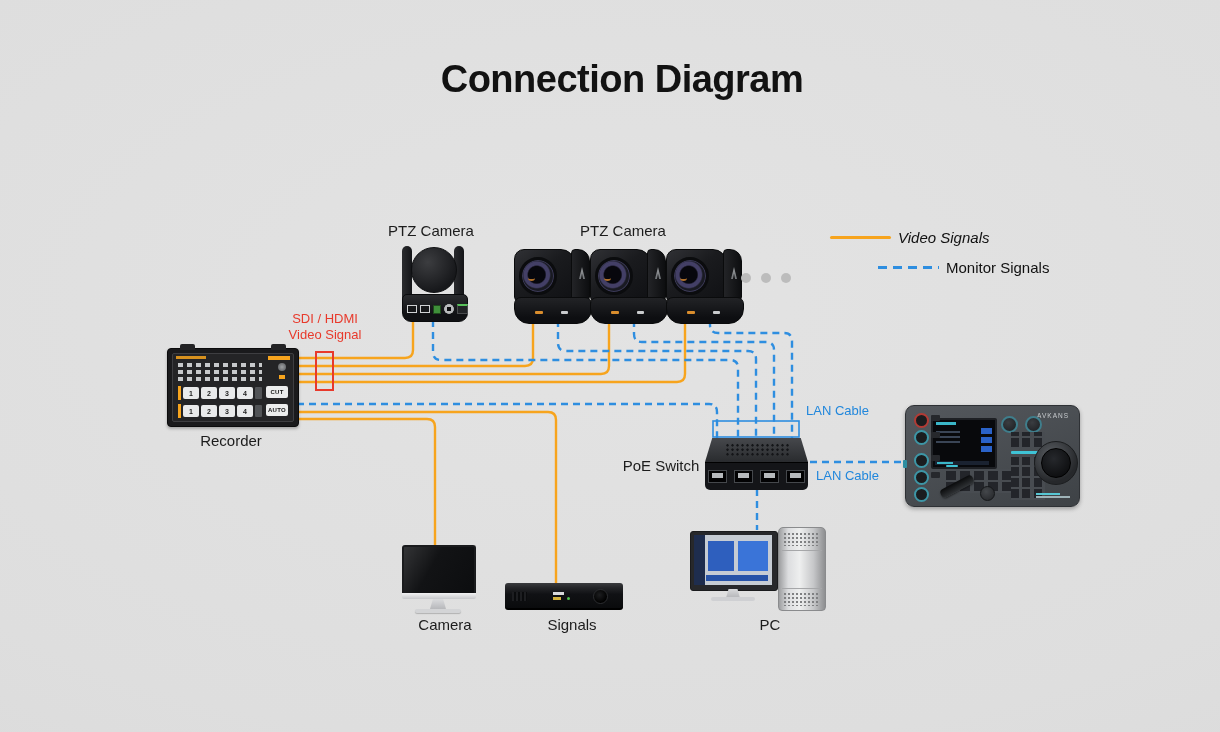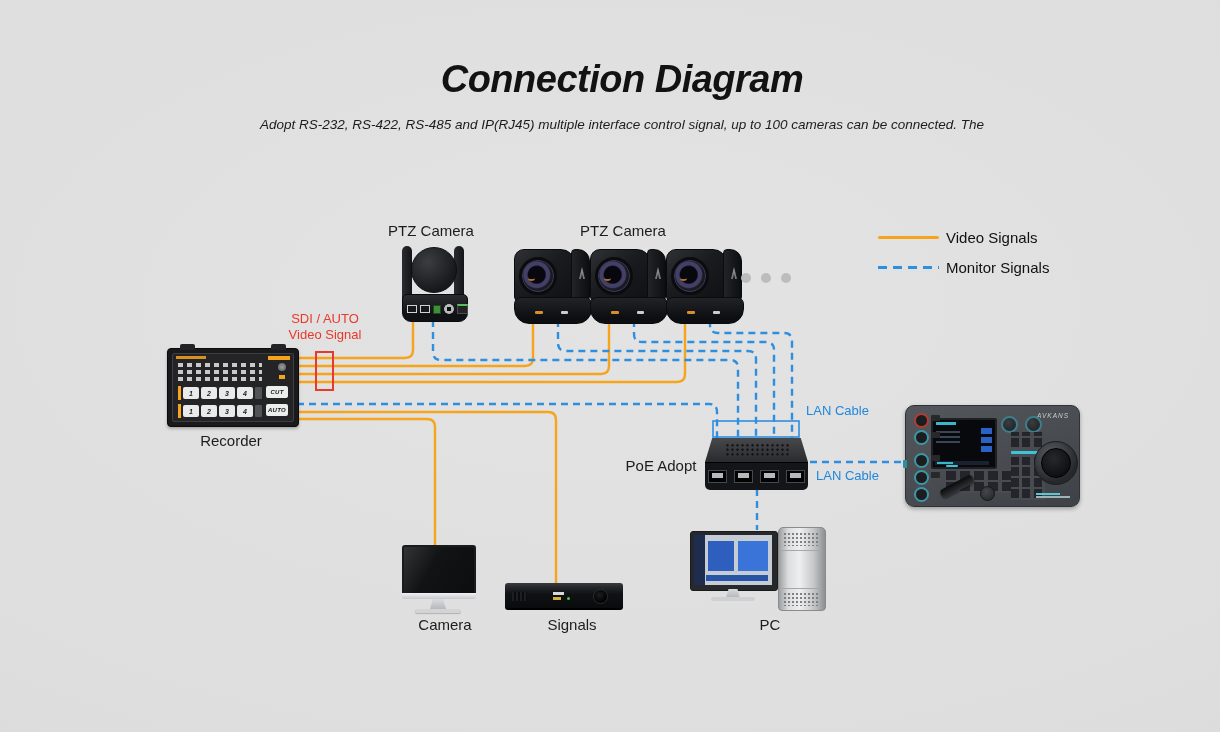--- a/index.html
+++ b/index.html
@@ -1,21 +1,21 @@
 <!DOCTYPE html>
 <html><head>
 <meta charset="utf-8">
 <style>
   html,body{margin:0;padding:0;}
   #canvas{
     position:relative;width:1220px;height:732px;overflow:hidden;
     background:radial-gradient(ellipse 130% 110% at 50% 42%, #e3e3e3 0%, #dedede 55%, #d7d7d7 100%);
     font-family:"Liberation Sans", sans-serif;color:#1d1d1d;
   }
-  .abs{position:absolute;font-style:italic;}
+  .abs{position:absolute;}
   
   .title{left:24px;top:58px;width:1196px;text-align:center;font-size:38px;font-weight:800;color:#121212;letter-spacing:-0.5px;}
   .subtitle{left:24px;top:115px;width:1196px;text-align:center;font-size:13.5px;line-height:19px;color:#1c1c1c;}
   .subtitle span{display:block;}
   
   .lbl{position:absolute;font-size:15px;color:#1c1c1c;white-space:nowrap;transform:translateX(-50%);}
   .lbl-blue{position:absolute;font-size:13px;color:#2187dc;white-space:nowrap;}
   .lbl-red{position:absolute;font-size:13px;color:#e8392b;text-align:center;transform:translateX(-50%);line-height:16px;}
   .lbl-red span{display:block;}
   
@@ -153,24 +153,23 @@
       <path d="M810 462 L903 462"></path>
       <path d="M757 489 L757 530"></path>
     </g>
 
     <rect x="316" y="352" width="17" height="38" fill="none" stroke="#E8392B" stroke-width="2"></rect>
     <rect x="713" y="421" width="86" height="16" fill="none" stroke="#2E8EE0" stroke-width="1.6"></rect>
   </svg>
 
   <div class="abs title">Connection Diagram</div>
   <div class="abs subtitle">
-    <span>Adopt RS-232, RS-422, RS-485 and IP(RJ45) multiple interface control signal, up to 100 cameras can be connected. The</span>
-  </div>
-
-  <div class="legend-row" style="left:878px;top:229px;">
+  </div>
+
+  <div class="legend-row" style="left:830px;top:229px;font-style:italic;">
     <div class="leg-line-video"></div>
     <div class="leg-text">Video Signals</div>
   </div>
   <div class="legend-row" style="left:878px;top:259px;">
     <div class="leg-line-ctrl"></div>
     <div class="leg-text">Monitor Signals</div>
   </div>
 
   <div class="lbl" style="left:431px;top:222px;">PTZ Camera</div>
   <div class="lbl" style="left:623px;top:222px;">PTZ Camera</div>
@@ -224,21 +223,21 @@
     </div>
   </div>
 
   <div class="abs more-dots">
     <i></i>
       <i></i>
       <i></i>
   </div>
 
   <div class="lbl-red" style="left:325px;top:311px;">
-    <span>SDI / AUTO</span>
+    <span>SDI / HDMI</span>
     <span>Video Signal</span>
   </div>
 
   <div class="abs switcher">
     <div class="tab l"></div>
     <div class="tab r"></div>
     <div class="panel">
       <div class="sw-brand-l"></div>
       <div class="sw-brand-r"></div>
       <div class="sw-mini" style="top:9px;"></div>
@@ -279,21 +278,21 @@
           <i></i>
         </div>
       <div class="port">
           <i></i>
         </div>
       <div class="port">
           <i></i>
         </div>
     </div>
   </div>
-  <div class="lbl" style="left:661px;top:457px;">PoE Adopt</div>
+  <div class="lbl" style="left:661px;top:457px;">PoE Switch</div>
   <div class="lbl-blue" style="left:806px;top:403px;">LAN Cable</div>
   <div class="lbl-blue" style="left:816px;top:468px;">LAN Cable</div>
 
   <div class="abs ctrl">
     <div class="brand">AVKANS</div>
     <div class="conn"></div>
     <div class="screen">
       <div class="scr-cyan"></div>
       <div class="scr-line" style="top:11px;"></div>
       <div class="scr-line" style="top:16px;"></div>

